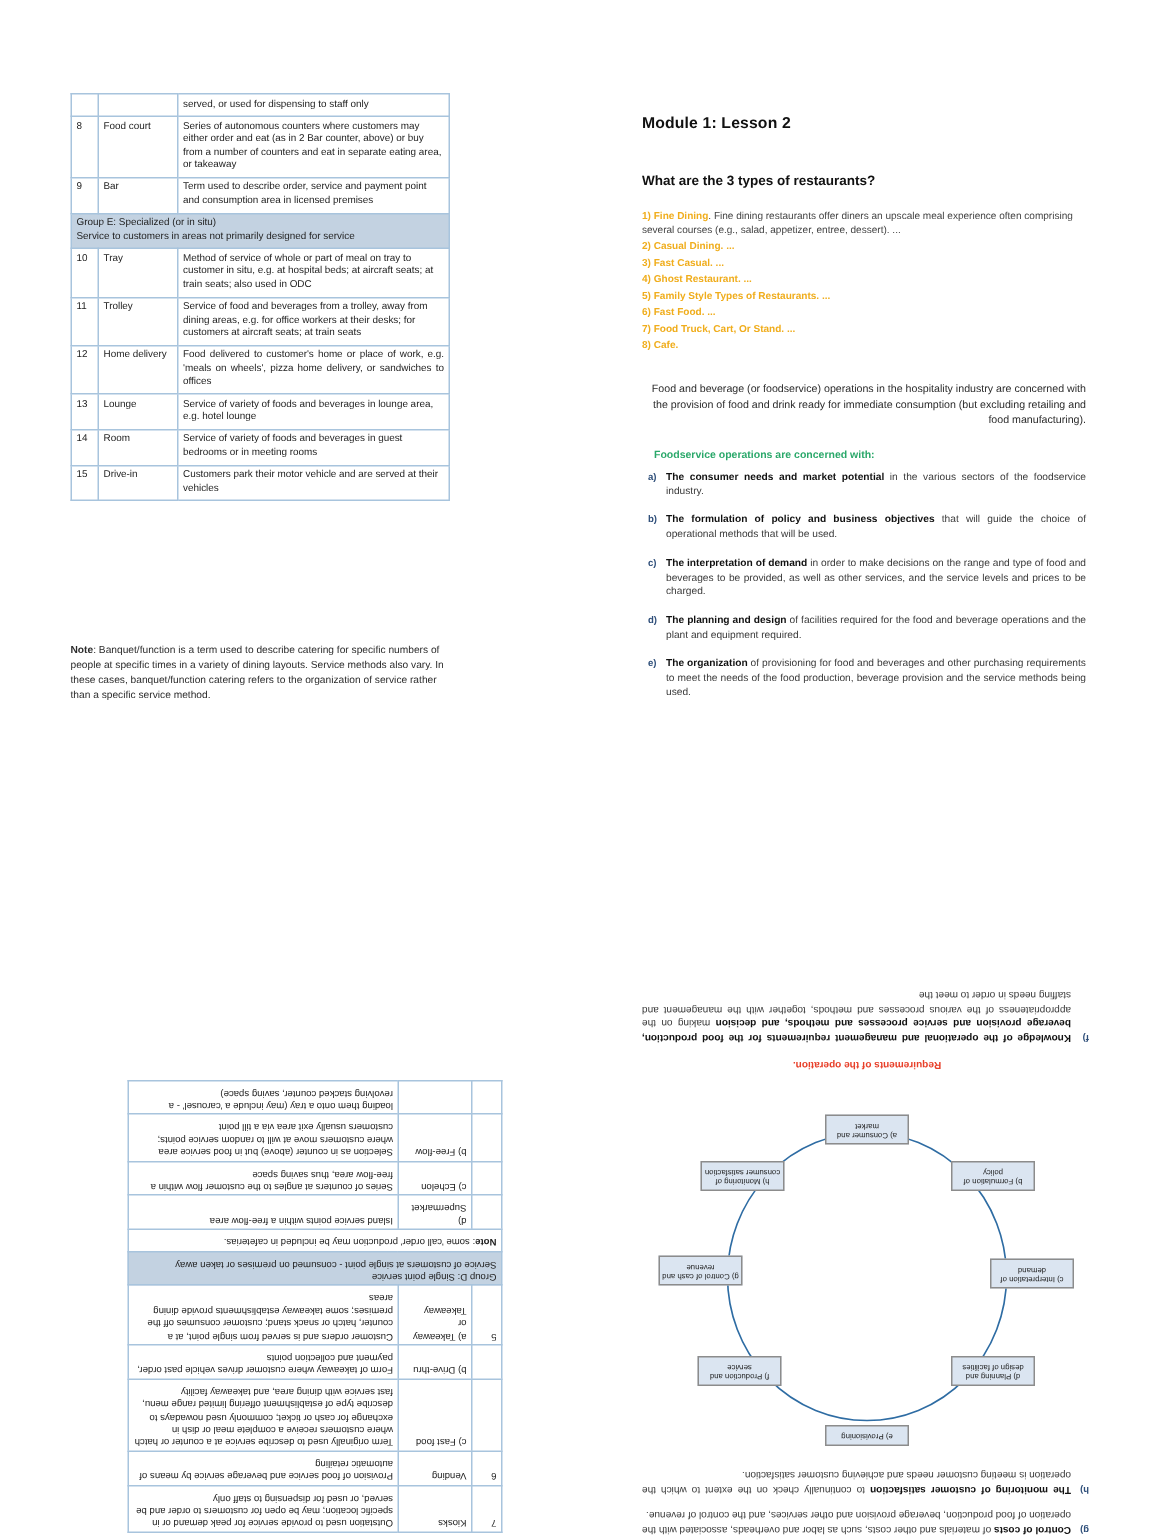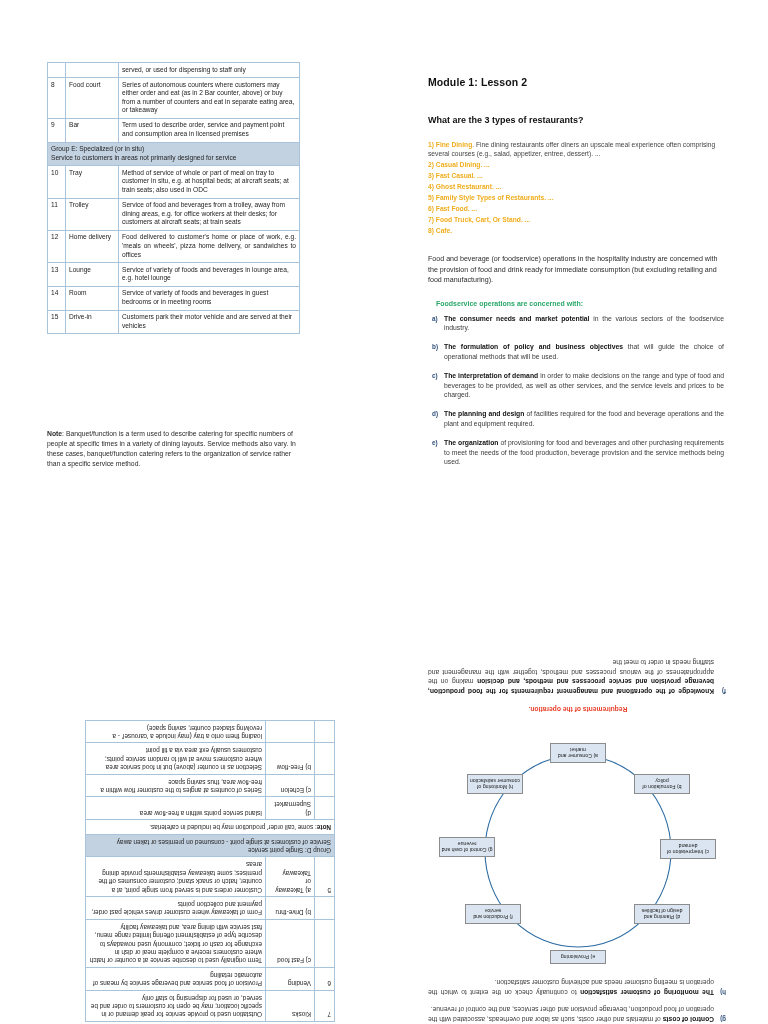--- a/index.html
+++ b/index.html
@@ -7,21 +7,21 @@
     width:768px;height:1024px;
     background:#ffffff;
     font-family:"Liberation Sans", sans-serif;
     color:#1a1a1a;
     position:relative;
     overflow:hidden;
   }
   .page{position:absolute;inset:0;}
 
   
-  .para{font-size:7.2px;line-height:10.5px;color:#2b2b2b;}
+  .para{font-size:7.2px;line-height:10.5px;color:#2b2b2b;text-align:right;}
   .bold{font-weight:bold;}
 
   
   #top-left-table{
     position:absolute;left:47px;top:62px;width:253px;
     border-collapse:collapse;
     table-layout:fixed;
   }
   #top-left-table td{
     border:1px solid #a8c4dd;

